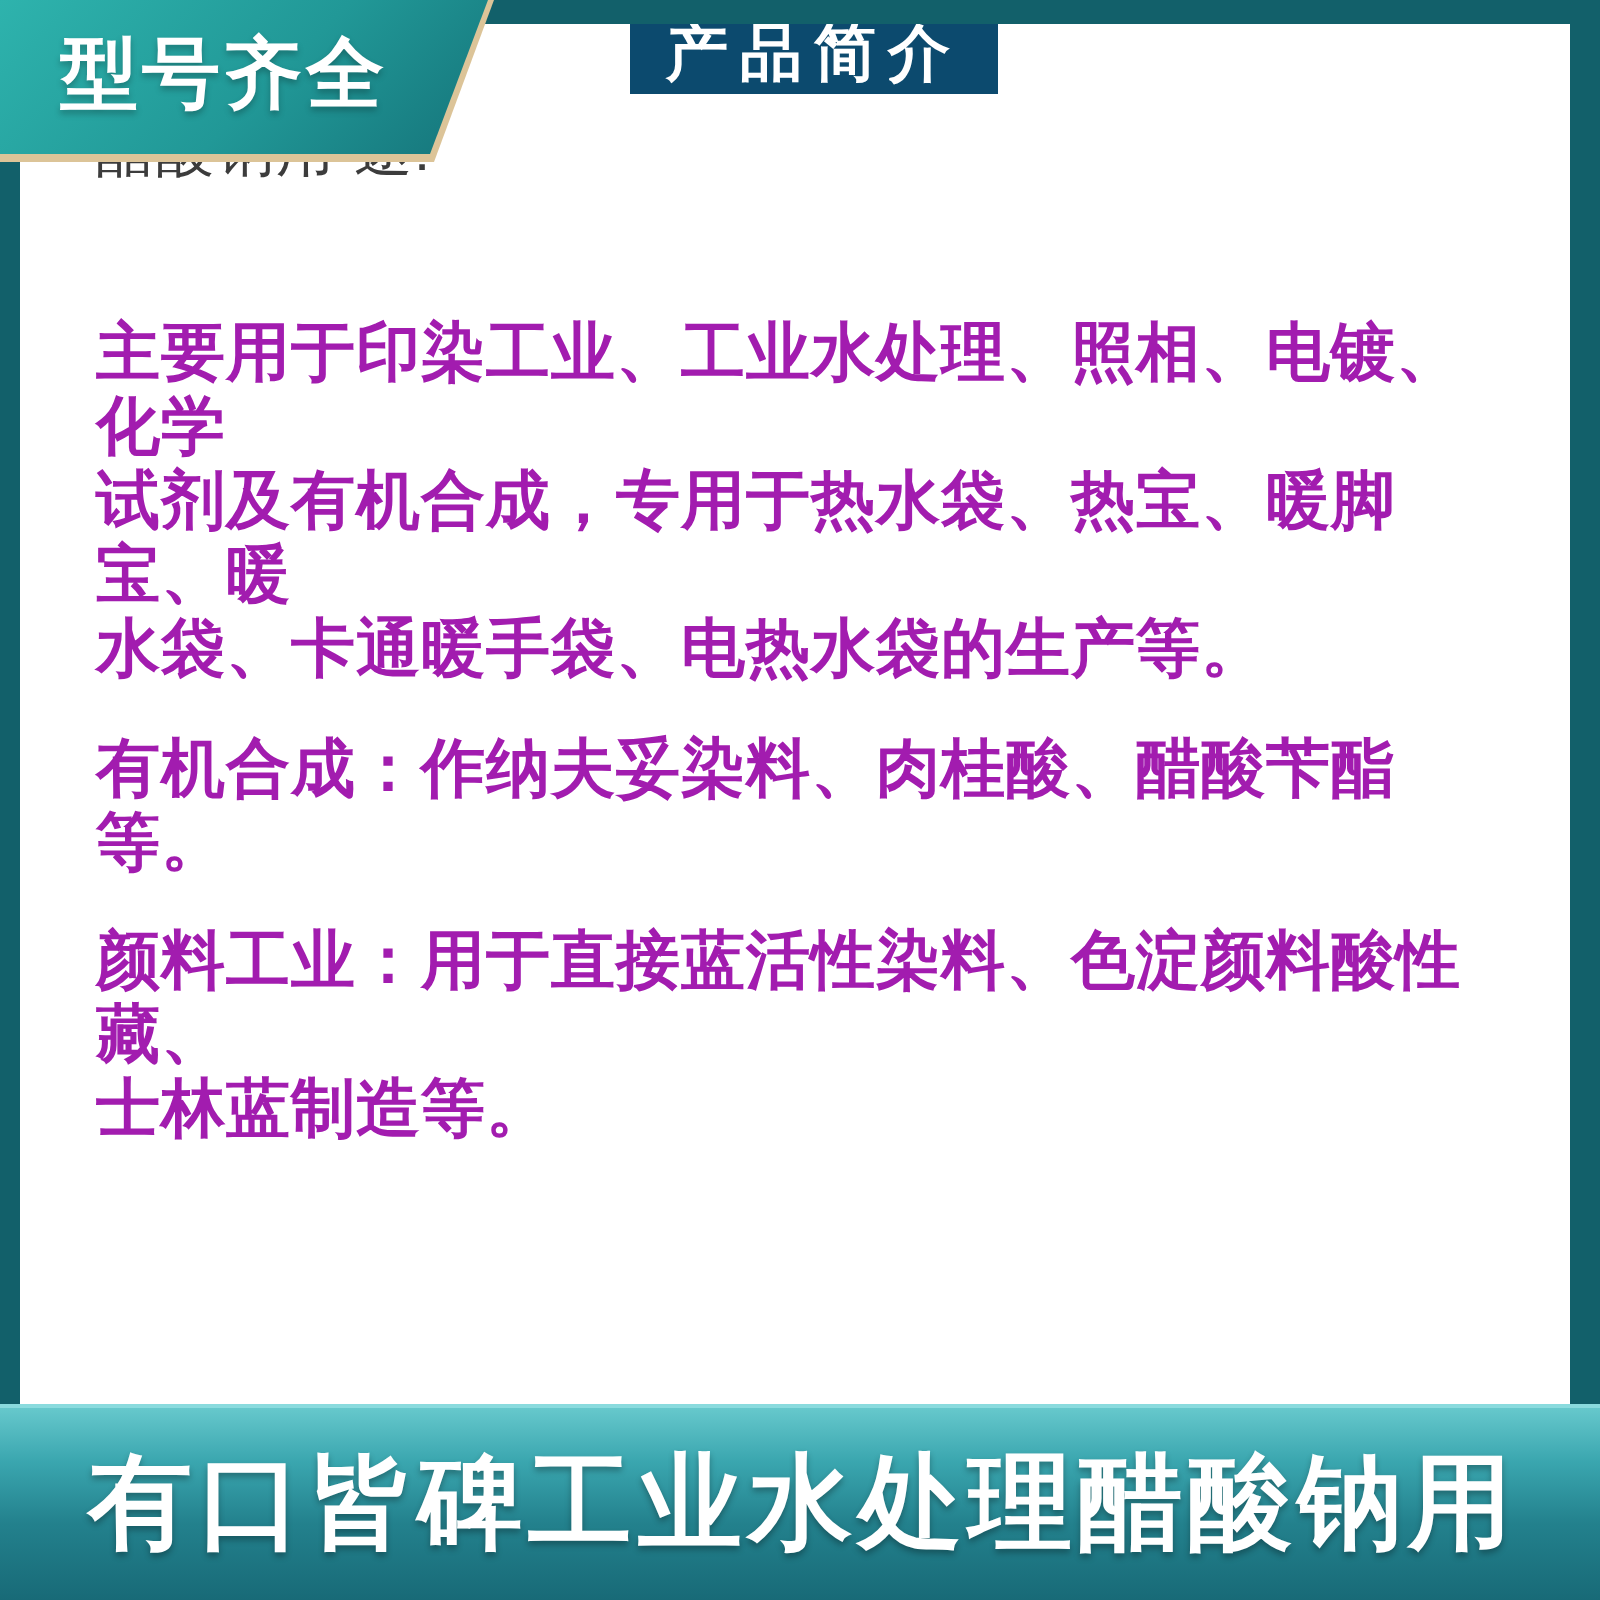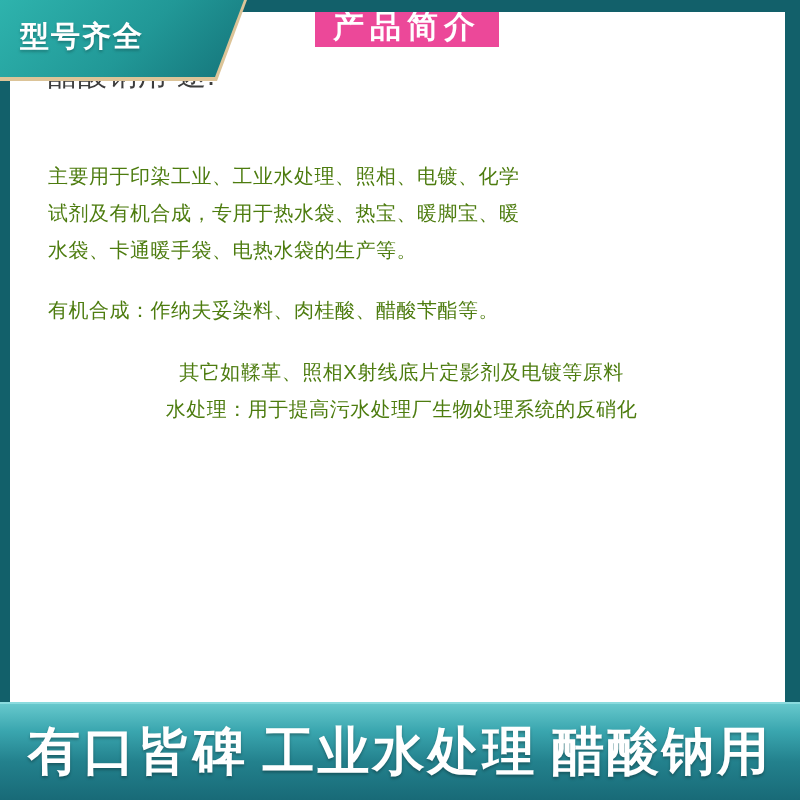--- a/index.html
+++ b/index.html
@@ -24,85 +24,86 @@
     background:#dcc498;
     clip-path:polygon(0 0, 247px 0, 217px 81px, 0 81px);
   }
   .corner-badge-green {
     position:absolute; top:0; left:0; width:244px; height:77px;
     background:linear-gradient(135deg,#2eb3ad 0%, #219897 55%, #15747a 100%);
     clip-path:polygon(0 0, 244px 0, 215px 77px, 0 77px);
     display:flex; align-items:center;
   }
   .corner-badge-text {
-    color:#ffffff; font-size:29px; font-weight:bold;
+    color:#ffffff; font-size:39px; font-weight:bold;
     letter-spacing:2px; padding-left:20px; padding-bottom:4px;
     text-shadow:0 2px 3px rgba(0,0,0,0.25);
     white-space:nowrap;
+    margin-left:10px;
   }
 
   
   .title-badge {
     position:absolute; left:315px; top:12px; width:184px; height:35px;
-    background:#ec4899; z-index:3; overflow:hidden;
+    background:#0c4a6e; z-index:3; overflow:hidden;
     display:flex; justify-content:center;
   }
   .title-badge-text {
     color:#ffffff; font-size:31px; font-weight:bold;
     letter-spacing:6px; line-height:56px; margin-top:-13px;
     white-space:nowrap;
   }
 
   
   .content {
     position:absolute; left:10px; top:12px; width:775px; height:690px;
     background:#ffffff; z-index:0;
     padding:0 30px 0 38px;
     color:#3f3f3f;
   }
   .heading { margin-top:44px; font-size:29px; letter-spacing:1px; color:#3c3c3c; }
   .para {
-    font-size:20px; line-height:37px; letter-spacing:0.5px;
-    color:#4d7c0f; white-space:pre-line; text-align:left;
+    font-size:32px; line-height:37px; letter-spacing:0.5px;
+    color:#a21caf; white-space:pre-line; text-align:left;font-weight:bold;
   }
   .para-1 { margin-top:62px; }
   .para-2 { margin-top:25px; }
   .para-3 { margin-top:23px; }
   .para-4 { margin-top:22px; }
   .para-5 { margin-top:25px; text-align:center; }
 
   
   .footer {
     position:absolute; left:0; bottom:0; width:800px; height:98px; z-index:6;
     background:linear-gradient(180deg,#66c8cc 0%, #3aa6af 28%, #23818d 60%, #186a77 100%);
     border-top:2px solid #8adbde;
     display:flex; align-items:center; justify-content:space-between;
-    padding:0 28px;
+    padding:0 44px;
   }
   .footer-item {
     color:#ffffff; font-size:52px; font-weight:bold;
     letter-spacing:3px; text-shadow:0 2px 3px rgba(0,0,0,0.3);
     white-space:nowrap;
   }
 </style>
 </head>
 <body>
 
 <div class="frame-top"></div>
 <div class="frame-left"></div>
 <div class="frame-right"></div>
 
 <div class="content">
   <div class="heading">醋酸钠用 途:</div>
   <div class="para para-1">主要用于印染工业、工业水处理、照相、电镀、化学
 试剂及有机合成，专用于热水袋、热宝、暖脚宝、暖
 水袋、卡通暖手袋、电热水袋的生产等。</div>
   <div class="para para-3">有机合成：作纳夫妥染料、肉桂酸、醋酸苄酯等。</div>
-  <div class="para para-5">其它如鞣革、照相X射线底片定影剂及电镀等原料
-水处理：用于提高污水处理厂生物处理系统的反硝化</div>
+  <div class="para para-4">颜料工业：用于直接蓝活性染料、色淀颜料酸性藏、
+士林蓝制造等。</div>
 </div>
 
 <div class="corner-badge-wrap">
   <div class="corner-badge-tan"></div>
   <div class="corner-badge-green">
     <span class="corner-badge-text">型号齐全</span>
   </div>
 </div>
 
 <div class="title-badge">

